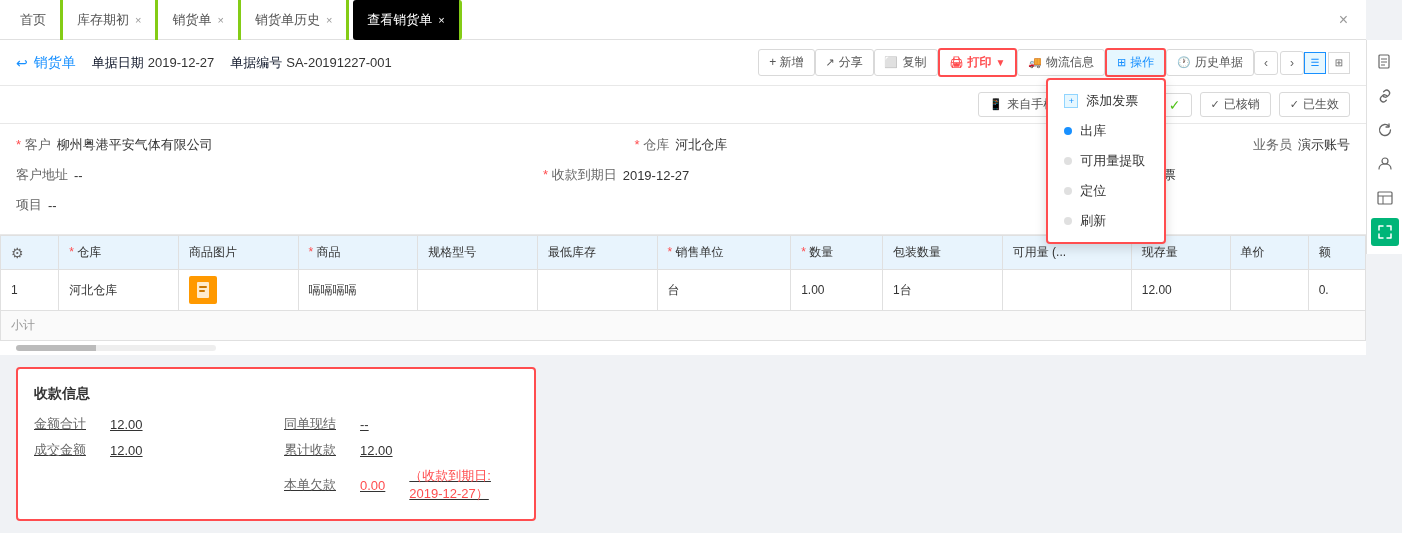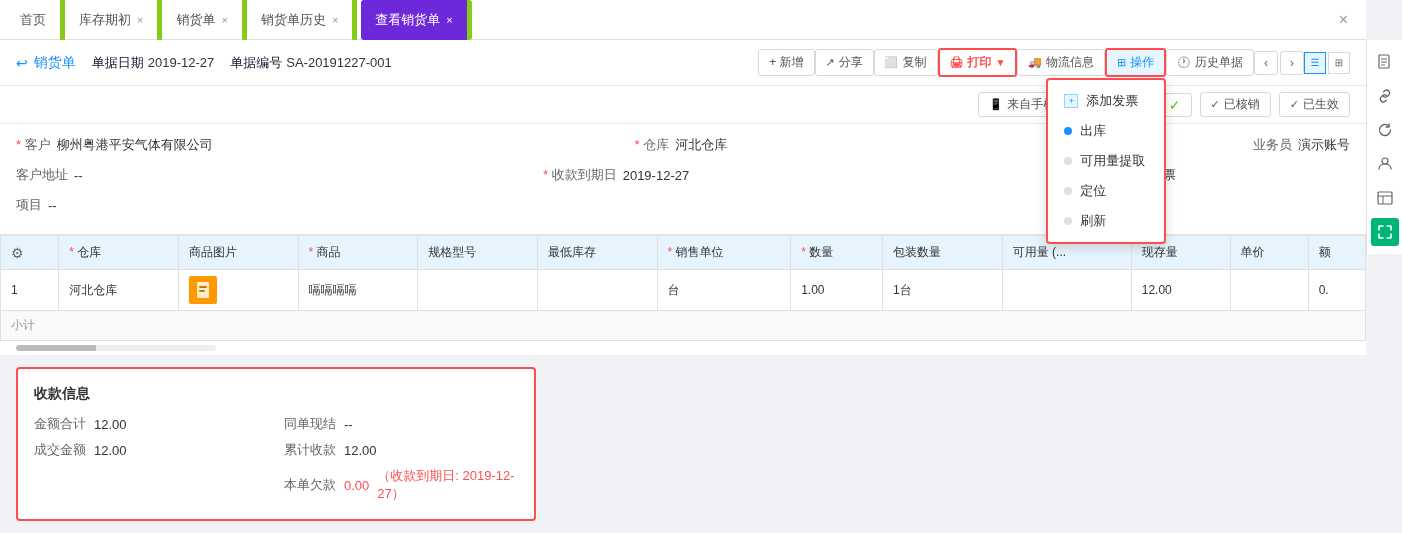--- a/index.html
+++ b/index.html
@@ -1,22 +1,22 @@
 <!DOCTYPE html>
 <html><head>
   <meta charset="utf-8">
   <style>
     * { box-sizing: border-box; margin: 0; padding: 0; }
     body { font-family: -apple-system, BlinkMacSystemFont, "Segoe UI", "PingFang SC", "Microsoft YaHei", sans-serif; font-size: 13px; background: #f0f2f5; color: #333; }
 
     
     .tab-bar { display: flex; background: #fff; border-bottom: 1px solid #e0e0e0; align-items: center; padding: 0 10px; height: 40px; }
-    .tab-item { display: flex; align-items: center; padding: 0 14px; height: 40px; cursor: pointer; color: #555; border-right: 5px solid #84cc16; font-size: 13px; white-space: nowrap; }
+    .tab-item { display: flex; align-items: center; padding: 0 14px; height: 40px; cursor: pointer; color: #555; border-right: 3px solid #84cc16; font-size: 13px; white-space: nowrap; }
     .tab-item:first-child { padding-left: 10px; }
-    .tab-item.highlight { background: #6d28d9; color: #fff; border-radius: 3px; margin: 0 4px; }
+    .tab-item.highlight { background: #000000; color: #fff; border-radius: 3px; margin: 0 4px; }
     .tab-close { margin-left: 6px; font-size: 11px; color: #999; cursor: pointer; }
     .tab-spacer { flex: 1; }
     .tab-x { margin-left: auto; font-size: 16px; color: #999; cursor: pointer; padding: 0 8px; }
 
     
     .doc-header { background: #fff; border-bottom: 1px solid #e8e8e8; padding: 8px 16px; display: flex; align-items: center; justify-content: space-between; }
     .doc-header-left { display: flex; align-items: center; gap: 16px; }
     .doc-title { display: flex; align-items: center; gap: 6px; color: #1890ff; font-size: 14px; font-weight: 500; }
     .doc-meta { display: flex; align-items: center; gap: 4px; color: #666; font-size: 13px; }
     .doc-meta span { color: #0f172a; }
@@ -58,21 +58,21 @@
     tr.data-row td { background: #fff; }
     tr.subtotal td { background: #fafafa; color: #999; }
     .gear-icon { font-size: 14px; color: #666; }
     .product-img { width: 28px; height: 28px; background: #ff9900; display: inline-flex; align-items: center; justify-content: center; border-radius: 2px; }
     .scroll-indicator { height: 6px; background: linear-gradient(to right, #bbb 0%, #bbb 40%, #eee 40%); border-radius: 3px; margin: 2px 0; }
 
     
     .payment-box { border: 2px solid #ff4d4f; border-radius: 4px; margin: 12px 16px; padding: 16px; background: #fff; max-width: 520px; }
     .payment-title { font-size: 14px; font-weight: bold; color: #333; margin-bottom: 12px; }
     .payment-grid { display: grid; grid-template-columns: 1fr 1fr; gap: 8px 16px; }
-    .payment-row { display: flex; align-items: center; gap: 8px; }
+    .payment-row { display: flex; align-items: center; gap: 24px; text-decoration: underline; }
     .payment-label { color: #666; white-space: nowrap; font-size: 13px; }
     .payment-value { color: #333; font-size: 13px; }
     .payment-value.red { color: #ff4d4f; }
     .payment-value.date { color: #ff4d4f; }
 
     
     .right-sidebar { position: fixed; right: 0; top: 40px; width: 36px; background: #fff; border-left: 1px solid #e0e0e0; display: flex; flex-direction: column; align-items: center; padding: 8px 0; gap: 6px; }
     .sidebar-icon { width: 28px; height: 28px; display: flex; align-items: center; justify-content: center; cursor: pointer; color: #666; font-size: 14px; border-radius: 3px; }
     .sidebar-icon.green-bg { background: #00b578; color: #fff; border-radius: 3px; }
 

